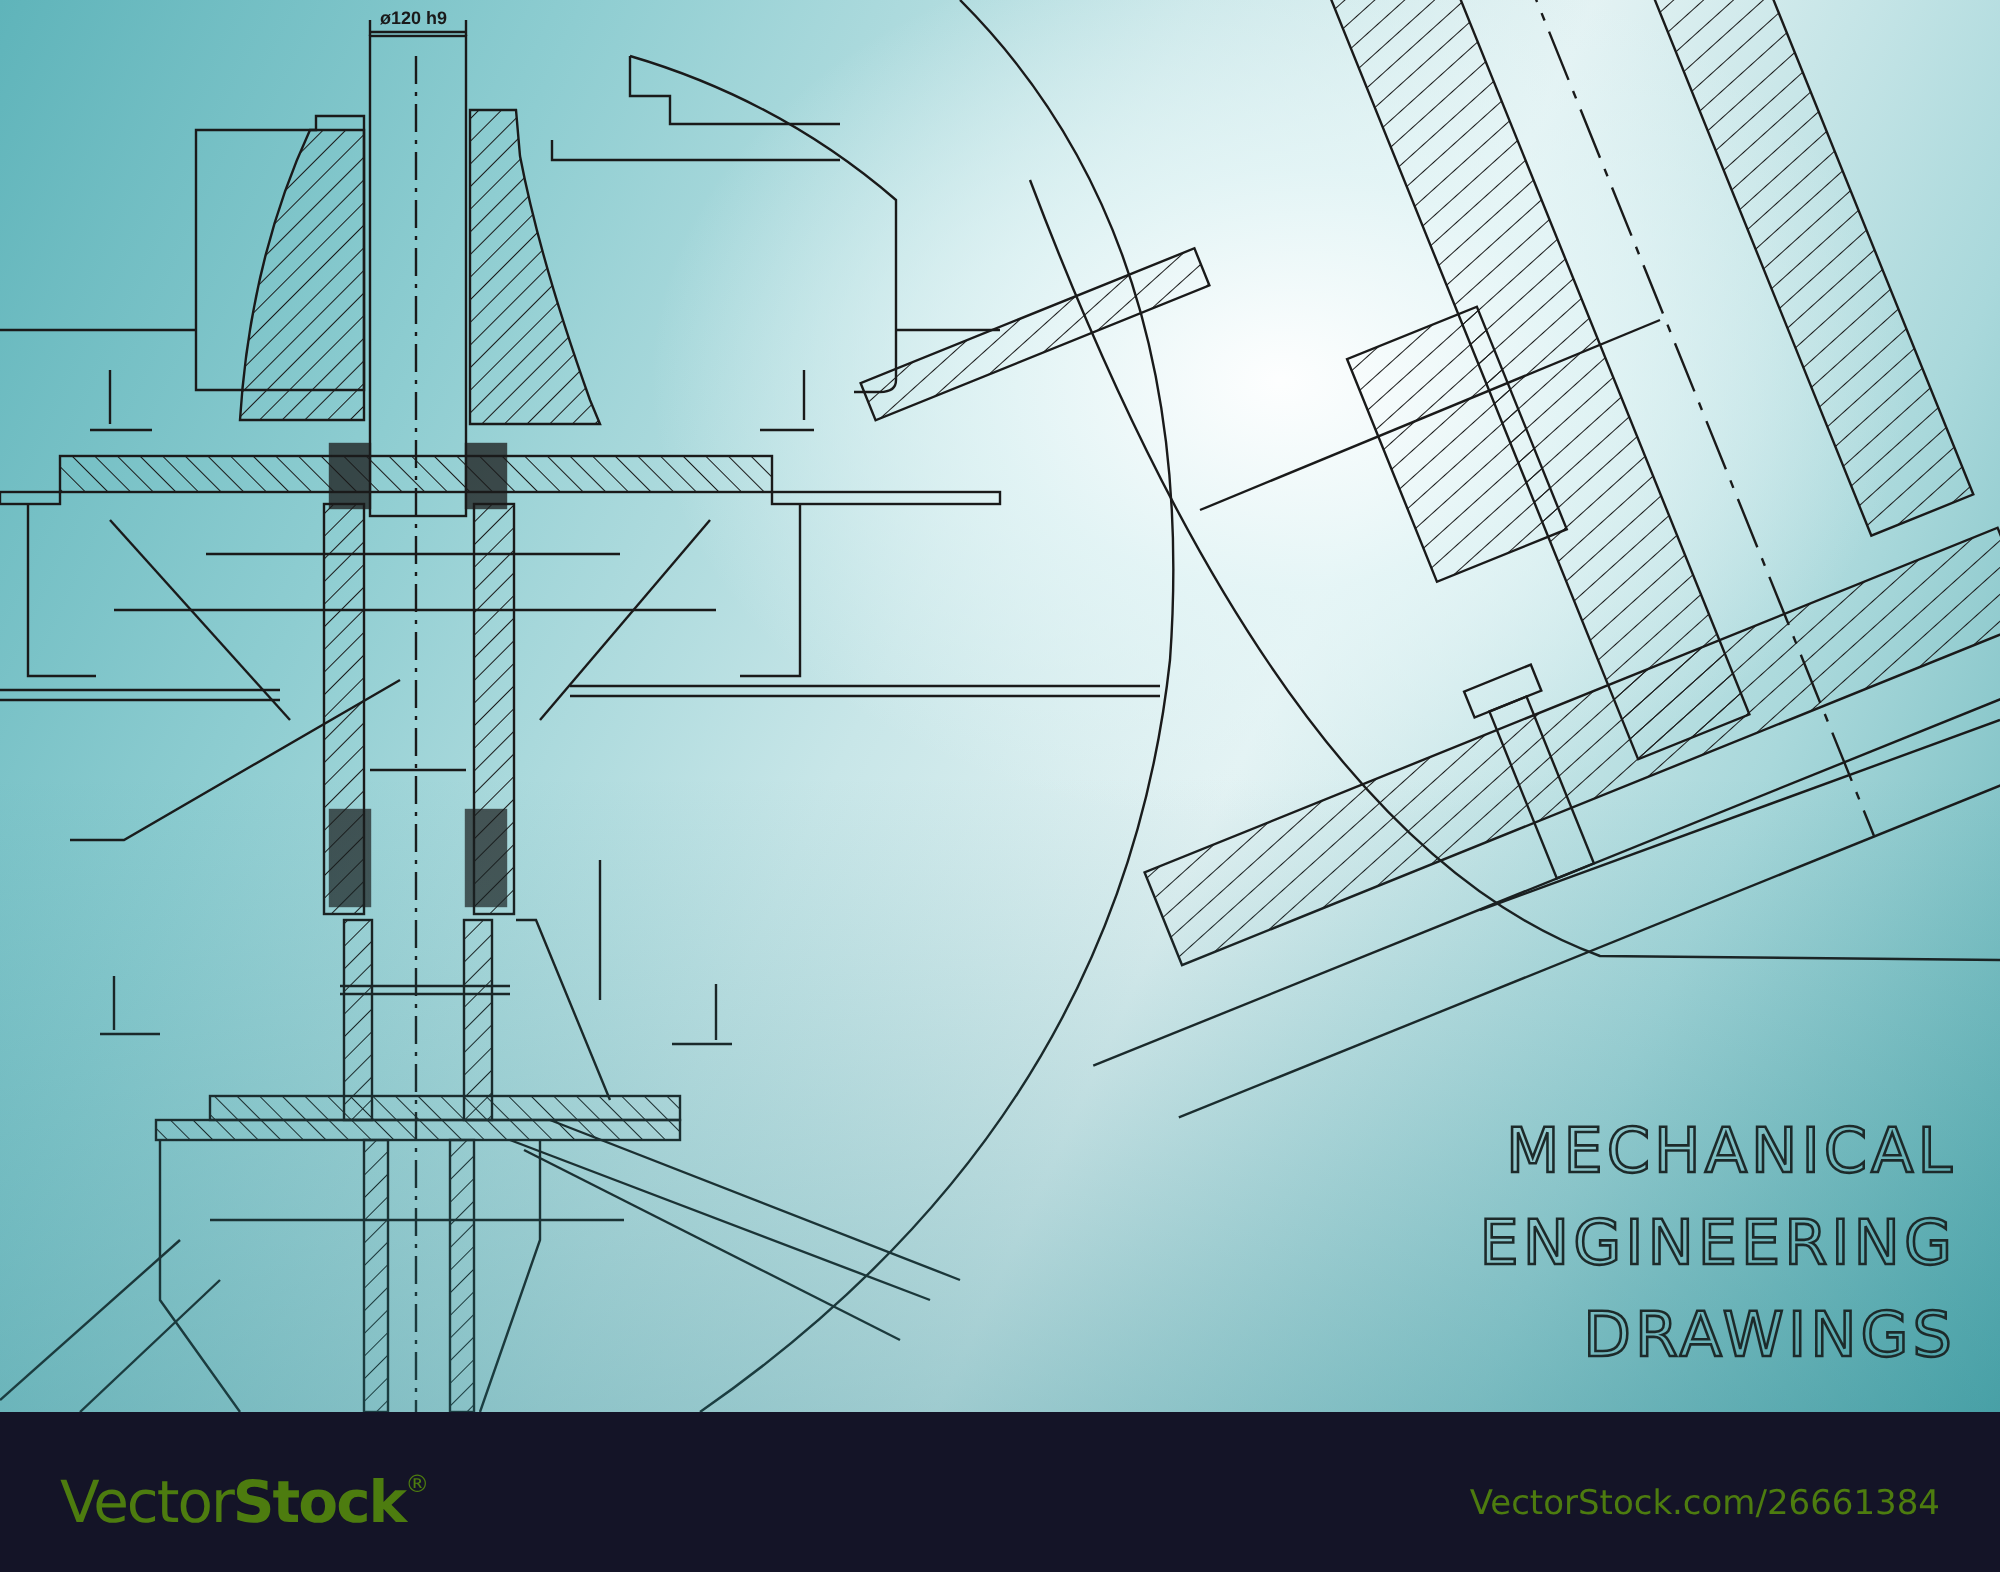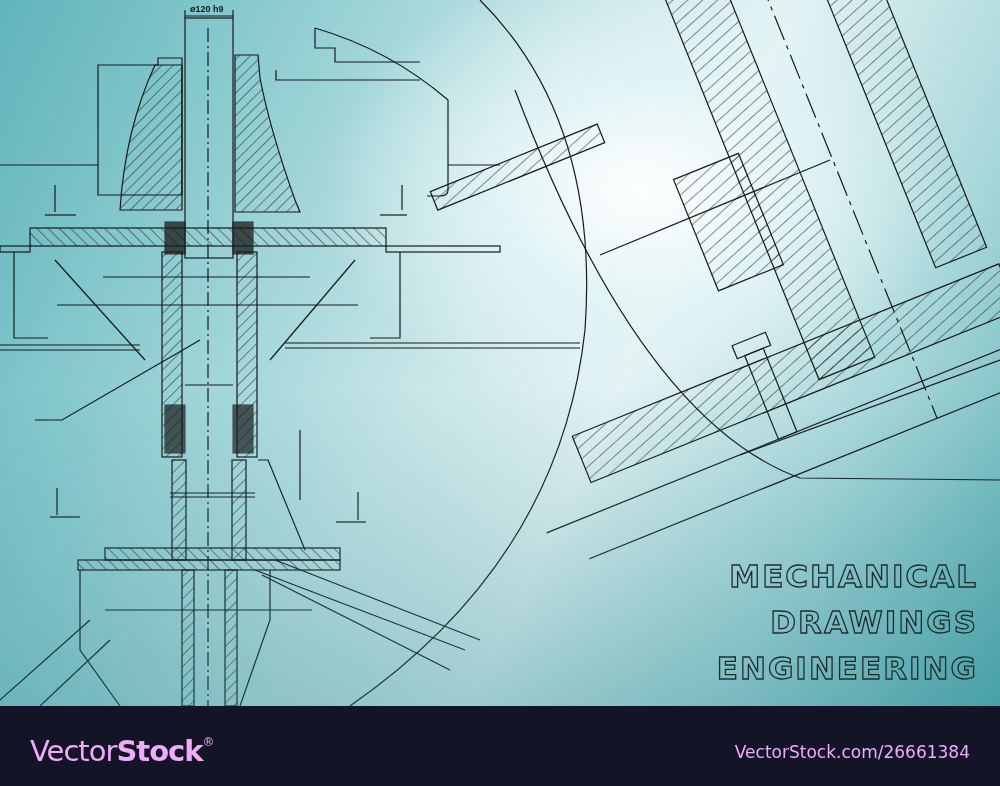--- a/index.html
+++ b/index.html
@@ -11,27 +11,27 @@
       linear-gradient(115deg, #5fb4ba 0%, #8ecdd1 22%, #c8e6e8 45%, #e3f2f3 60%, #a9d8db 80%, #5eb0b4 100%);
   }
   .canvas::after {
     content: ""; position: absolute; left: 0; top: 0; right: 0; bottom: 0;
     background: linear-gradient(180deg, rgba(0,0,0,0) 55%, rgba(30,130,140,0.35) 100%);
     pointer-events: none;
   }
   svg.drawing { position: absolute; left: 0; top: 0; }
   .title-block {
     position: absolute; right: 22px; top: 553px; text-align: right;
-    font-family: "DejaVu Sans", sans-serif; font-weight: bold; font-size: 31px; line-height: 46px;
+    font-family: "DejaVu Sans", sans-serif; font-weight: normal; font-size: 31px; line-height: 46px;
     letter-spacing: 2px; color: transparent; -webkit-text-stroke: 1.3px #1d2a2a; z-index: 2;
   }
   .title-line { display: block; }
   .footer {
     position: absolute; left: 0; top: 706px; width: 1000px; height: 76px; background: #141427;
-    font-family: "DejaVu Sans", sans-serif; color: #f0abfc;
+    font-family: "DejaVu Sans", sans-serif; color: #4d7c0f;
   }
   .logo { position: absolute; left: 30px; top: 28px; font-size: 29px; letter-spacing: -1px; }
   .logo .light { font-weight: normal; }
   .logo .bold { font-weight: bold; }
   .logo .reg { font-size: 12px; vertical-align: super; position: relative; top: -4px; }
   .footer-id { position: absolute; right: 30px; top: 36px; font-size: 17px; margin-left: 20px; }
   .dim-text { font-family: "Liberation Sans", sans-serif; font-size: 9px; font-weight: bold; fill: #1a1a1a; }
 </style>
 </head>
 <body>
@@ -141,22 +141,22 @@
 
       <path d="M 515 90 Q 640 420 800 478 L 1000 480"></path>
       <line x1="600" y1="255" x2="830" y2="160"></line>
       <line x1="740" y1="455" x2="1000" y2="360"></line>
     </g>
     <text class="dim-text" x="190" y="12">ø120 h9</text>
   </svg>
 
   <div class="title-block">
     <span class="title-line">MECHANICAL</span>
+    <span class="title-line">ENGINEERING</span>
     <span class="title-line">DRAWINGS</span>
-    <span class="title-line">ENGINEERING</span>
   </div>
 </div>
 
 <div class="footer">
   <div class="logo">
     <span class="light">Vector</span><span class="bold">Stock</span><span class="reg">®</span>
   </div>
   <div class="footer-id">VectorStock.com/26661384</div>
 </div>
 

